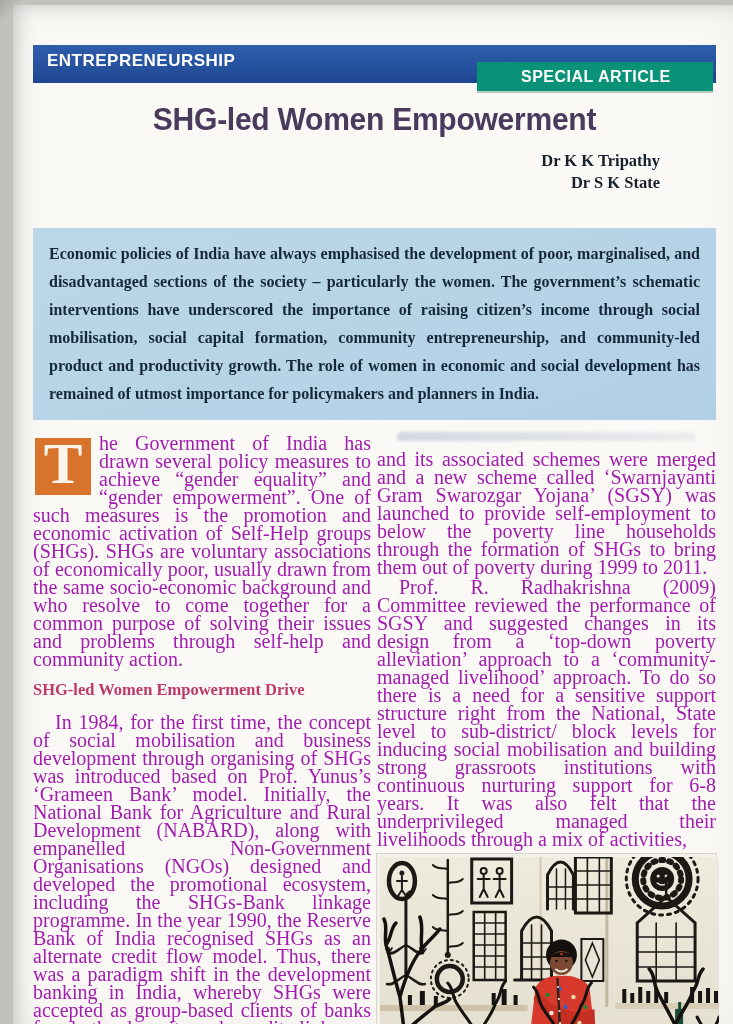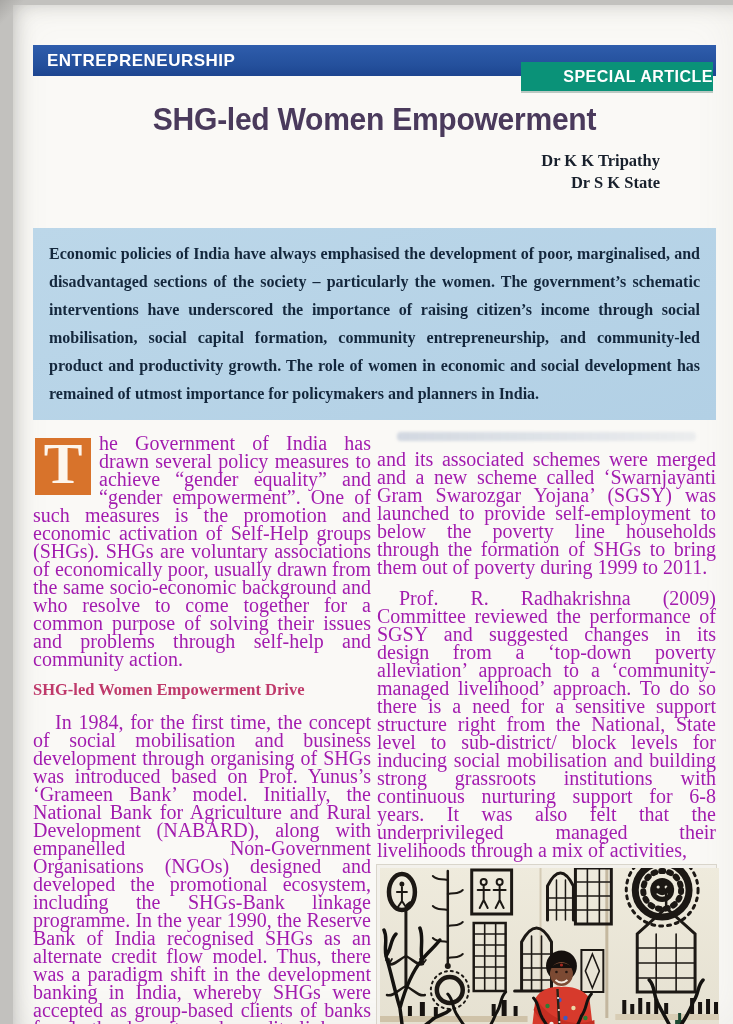--- a/index.html
+++ b/index.html
@@ -3,43 +3,43 @@
 <meta charset="utf-8">
 <style>
   html,body{margin:0;padding:0;}
   body{width:733px;height:1024px;background:#b9b8b5;font-family:"Liberation Serif",serif;overflow:hidden;}
   .scan{position:relative;width:733px;height:1024px;background:linear-gradient(135deg,#a9a8a5 0,#c2c1be 18px,#c2c1be 100%);}
   .paper{position:absolute;left:13px;top:5px;right:0;bottom:0;background:#faf9f6;
          box-shadow:inset 14px 10px 24px -18px rgba(0,0,0,.35), inset 0 0 40px rgba(120,115,105,.08);}
   .content{position:absolute;left:20px;right:17px;top:0;bottom:0;}
 
   
-  .kicker{position:absolute;left:0;top:40px;width:683px;height:31px;
+  .kicker{position:absolute;left:0;top:40px;width:683px;height:38px;
           background:linear-gradient(#2f5dac,#24509c 65%,#1d4590);
           color:#fff;font-family:"Liberation Sans",sans-serif;font-weight:bold;
           font-size:17px;line-height:31px;padding-left:14px;box-sizing:border-box;letter-spacing:.5px;}
   .badge{position:absolute;top:57px;right:3px;width:192px;height:29px;background:#0a9278;
          color:#fff;font-family:"Liberation Sans",sans-serif;font-weight:bold;font-size:16px;
-         line-height:29px;text-align:right;letter-spacing:.5px;box-shadow:0 2px 0 rgba(0,60,45,.25);}
+         line-height:29px;text-align:left;letter-spacing:.5px;box-shadow:0 2px 0 rgba(0,60,45,.25);padding-left:44px;}
 
   .title{margin:0;padding-top:97px;text-align:center;font-family:"Liberation Sans",sans-serif;
          font-weight:bold;font-size:31px;color:#4a3a5c;letter-spacing:-.3px;transform:scaleX(.97);}
   .authors{margin-top:12px;text-align:right;padding-right:56px;font-weight:bold;
            font-size:16.5px;line-height:22px;color:#18202c;}
 
   .abstract{margin-top:34px;background:linear-gradient(160deg,#bcd7e9,#b2d0e5);
             padding:12px 16px;font-weight:bold;font-size:16px;line-height:28px;
             text-align:justify;color:#14273c;}
 
   
   .columns{display:flex;margin-top:10px;}
   .col-left{width:338px;margin-right:6px;}
   .col-right{width:339px;}
   .body-text{font-size:20px;line-height:18px;text-align:justify;color:#a21caf;margin:0;}
-  .indent{text-indent:22px;margin-top:13px;}
+  .indent{text-indent:22px;margin-top:2px;}
   .dropcap{float:left;width:56px;height:57px;background:#d8732b;color:#fdf5ec;
            font-family:"Liberation Serif",serif;font-weight:bold;font-size:58px;line-height:52px;
            text-align:center;margin:4px 8px 2px 2px;}
   .section-heading{font-weight:bold;font-size:16.5px;color:#bf3a6b;margin:12px 0 13px 0;}
   .ghost{height:9px;width:88%;margin:2px 0 9px 6%;border-radius:4px;
          background:linear-gradient(90deg,rgba(66,98,150,.22),rgba(66,98,150,.08));filter:blur(1.5px);}
 
   .photo-frame{margin-top:6px;border:3px solid #f3f1ec;box-shadow:0 0 0 1px #d9d5cb;line-height:0;}
 
   

